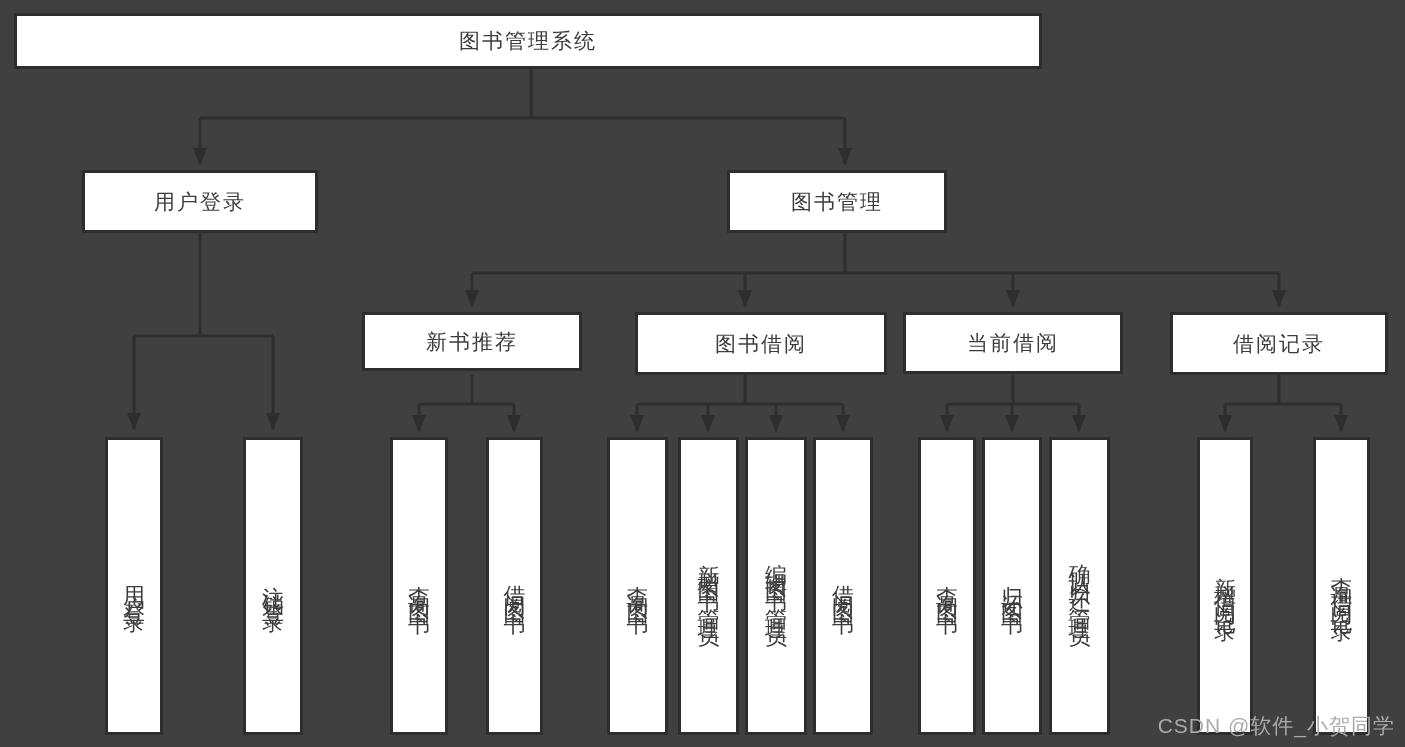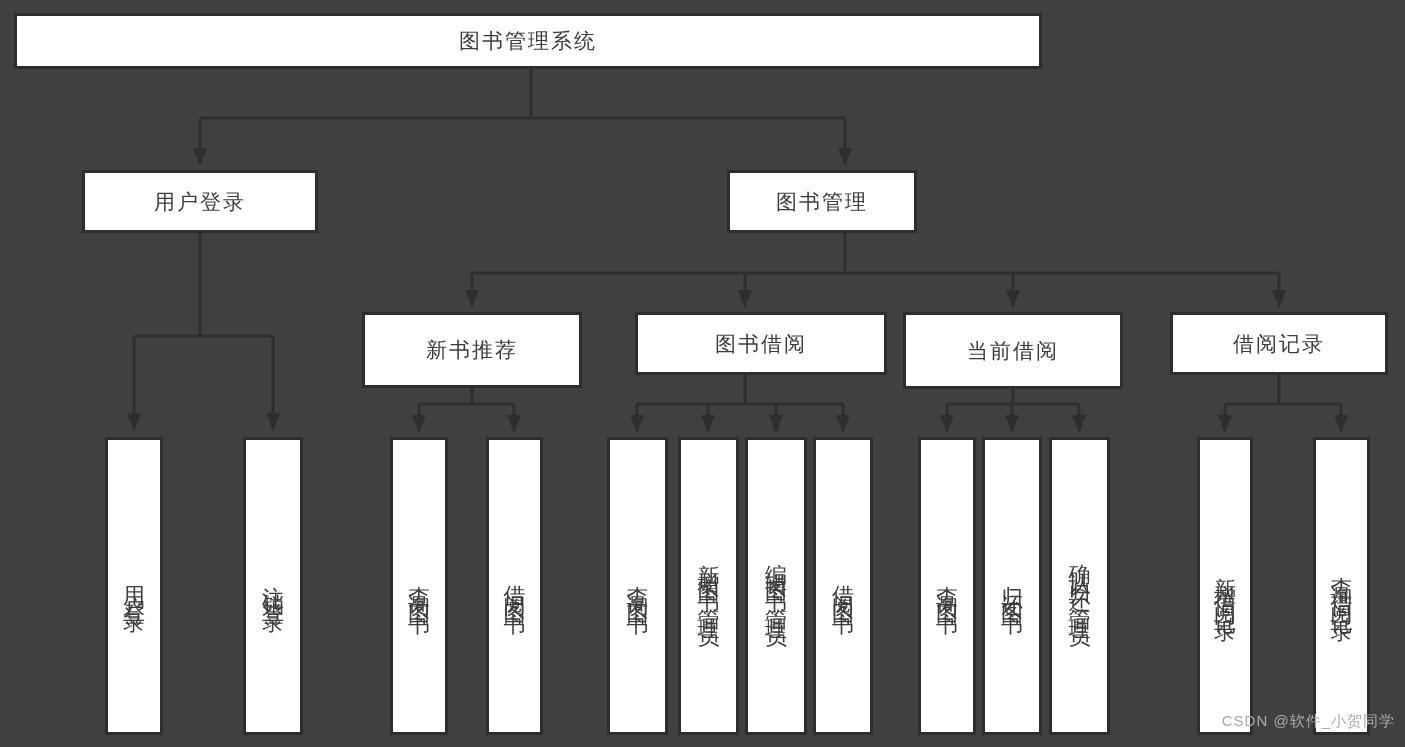--- a/index.html
+++ b/index.html
@@ -27,21 +27,21 @@
   .box.v .label{
     writing-mode:vertical-rl;
     text-orientation:mixed;
     font-size:22px;
     letter-spacing:9px;
     line-height:1;
   }
   .watermark{
     position:absolute;
     top:712px;right:10px;
-    font-size:15px;
+    font-size:21px;
     color:#aaaaaa;
     letter-spacing:1px;
     z-index:6;
     white-space:nowrap;
   }
 </style>
 </head>
 <body>
 
 <div class="canvas">
@@ -96,31 +96,31 @@
     </g>
   </svg>
 
   <div class="box h" style="left:14px;top:13px;width:1028px;height:56px;">
     <span class="label">图书管理系统</span>
   </div>
 
   <div class="box h" style="left:82px;top:170px;width:236px;height:63px;">
     <span class="label">用户登录</span>
   </div>
-  <div class="box h" style="left:727px;top:170px;width:190px;height:63px;">
+  <div class="box h" style="left:727px;top:170px;width:220px;height:63px;">
     <span class="label">图书管理</span>
   </div>
 
-  <div class="box h" style="left:362px;top:312px;width:220px;height:76px;">
+  <div class="box h" style="left:362px;top:312px;width:220px;height:59px;">
     <span class="label">新书推荐</span>
   </div>
   <div class="box h" style="left:635px;top:312px;width:252px;height:63px;">
     <span class="label">图书借阅</span>
   </div>
-  <div class="box h" style="left:903px;top:312px;width:220px;height:77px;">
+  <div class="box h" style="left:903px;top:312px;width:220px;height:62px;">
     <span class="label">当前借阅</span>
   </div>
   <div class="box h" style="left:1170px;top:312px;width:218px;height:63px;">
     <span class="label">借阅记录</span>
   </div>
 
   <div class="box v" style="left:105px;top:437px;width:58px;height:298px;">
     <span class="label">用户登录</span>
   </div>
   <div class="box v" style="left:243px;top:437px;width:60px;height:298px;">

